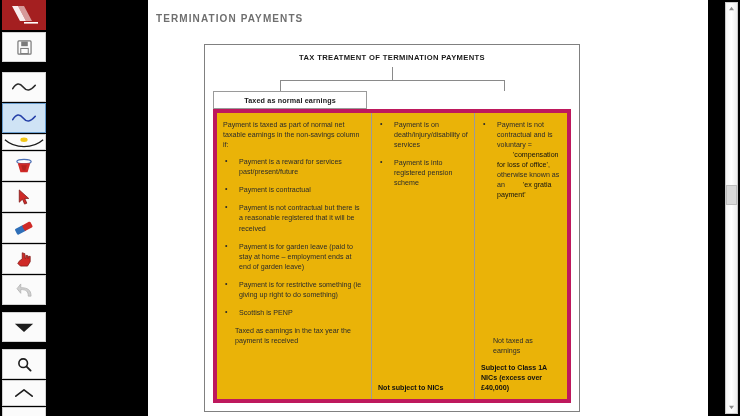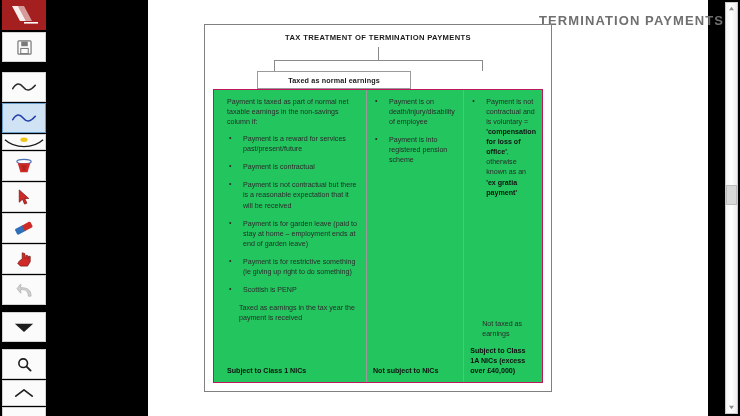--- a/index.html
+++ b/index.html
@@ -41,30 +41,30 @@
   }
   .tool svg { display: block; }
 
   
   #page {
     position: absolute; left: 148px; top: 0;
     width: 560px; height: 416px;
     background: #ffffff;
   }
   #doc-title {
-    position: absolute; left: 16px; top: 13px; width: 100%;
-    text-align: right;
-    font-size: 13px; font-weight: bold; letter-spacing: 1.1px;
+    position: absolute; left: 8px; top: 13px; width: 100%;
+    text-align: left;
+    font-size: 10px; font-weight: bold; letter-spacing: 1.1px;
     color: #6f6f6f;
   }
 
   
   #frame {
-    position: absolute; left: 56px; top: 24px;
-    width: 348px; height: 368px;
+    position: absolute; left: 56px; top: 44px;
+    width: 376px; height: 368px;
     border: 1.5px solid #808080;
     background: #fff;
   }
   #tree-title {
     position: absolute; left: 0; top: 8px; width: 100%;
     text-align: center;
     font-size: 7.6px; font-weight: bold; letter-spacing: .35px;
     color: #1a1a1a;
   }
   
@@ -72,39 +72,37 @@
   #c-vert   { left: 50%; top: 22px; width: 1px; height: 13px; margin-left: -0.5px; }
   #c-horiz  { left: 20%; top: 35px; width: 60%; height: 1px; }
   #c-l      { left: 20%; top: 35px; width: 1px; height: 11px; }
   #c-r      { left: 80%; top: 35px; width: 1px; height: 11px; }
 
   
   #headrow {
     position: absolute; left: 8px; top: 46px; right: 8px;
     height: 18px;
     display: flex;
-    margin-left: 44px;
   }
   .hdr {
     border: 1px solid #9a9a9a;
     display: flex; align-items: center; justify-content: center;
     font-size: 7.2px; font-weight: bold; color: #1a1a1a;
     letter-spacing: .15px;
     background: #fff;
   }
   .hdr.h1 { width: 154px; }
   .hdr.h2 { flex: 1; border-left: none; }
 
   
   #cols {
     position: absolute; left: 8px; top: 64px; right: 8px; bottom: 8px;
     display: flex;
-    border: 1px solid #be185d;
-    background: #22c55e;
-    padding-left: 7px;
+    border: 4px solid #be185d;
+    background: #eab308;
   }
   .col {
     padding: 7px 6px 6px 6px;
     position: relative;
     display: flex; flex-direction: column;
   }
   .col.c1 { width: 154px; }
   .col.c2 { width: 103px; border-left: 1px solid #9a9a9a; }
   .col.c3 { flex: 1; border-left: 1px solid #9a9a9a; }
 
@@ -117,21 +115,21 @@
   ul.bul li {
     position: relative;
     font-size: 7.1px; line-height: 1.42; color: #2b2b2b;
     padding-left: 16px; margin-bottom: 8px;
   }
   ul.bul li::before {
     content: "\2022";
     position: absolute; left: 2px; top: -1px;
     font-size: 7px; color: #2b2b2b;
   }
-  ul.bul li b { font-weight: bold; color: #111; }
+  ul.bul li b { font-weight: normal; color: #111; margin-left: 16px; }
   .spacer { flex: 1 1 auto; min-height: 4px; }
   .foot {
     font-size: 7.1px; line-height: 1.42; color: #2b2b2b;
     margin-bottom: 7px;
     margin-left: 12px;
   }
   .footb {
     font-size: 7.1px; line-height: 1.42; color: #111;
     font-weight: bold;
   }
@@ -274,33 +272,32 @@
         <div class="hdr h1">Taxed as normal earnings</div>
       </div>
 
       <div id="cols">
 
         <div class="col c1">
           <div class="ptxt">Payment is taxed as part of normal net taxable earnings in the non-savings column if:</div>
           <ul class="bul">
             <li>Payment is a reward for services past/present/future</li>
             <li>Payment is contractual</li>
-            <li>Payment is not contractual but there is a reasonable expectation that it will be received</li>
+            <li>Payment is not contractual but there is a reasonable registered that it will be received</li>
             <li>Payment is for garden leave (paid to stay at home – employment ends at end of garden leave)</li>
             <li>Payment is for restrictive something (ie giving up right to do something)</li>
             <li>Scottish is PENP</li>
           </ul>
           <div class="foot">Taxed as earnings in the tax year the payment is received</div>
           <div class="spacer"></div>
-          <div class="footb">Subject to Class 1 NICs</div>
         </div>
 
         <div class="col c2">
           <ul class="bul">
-            <li>Payment is on death/injury/disability of employee</li>
+            <li>Payment is on death/injury/disability of services</li>
             <li>Payment is into registered pension scheme</li>
           </ul>
           <div class="spacer"></div>
           <div class="footb">Not subject to NICs</div>
         </div>
 
         <div class="col c3">
           <ul class="bul">
             <li><span>Payment is not contractual and is voluntary = </span><b>'compensation for loss of office'</b><span>, otherwise known as an </span><b>'ex gratia payment'</b></li>
           </ul>

